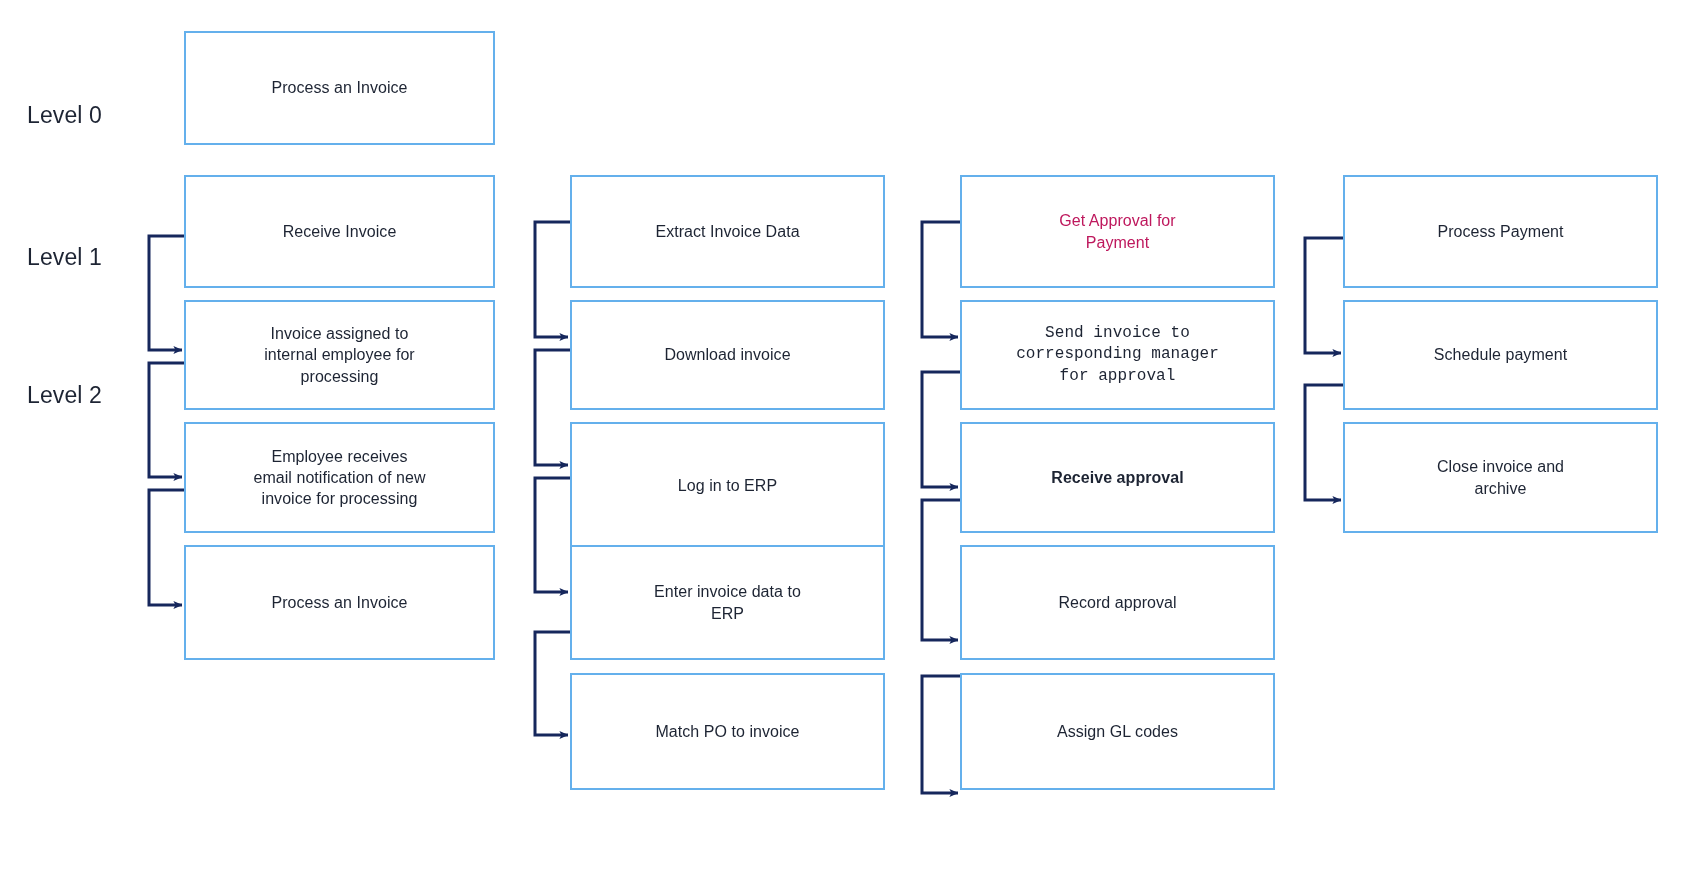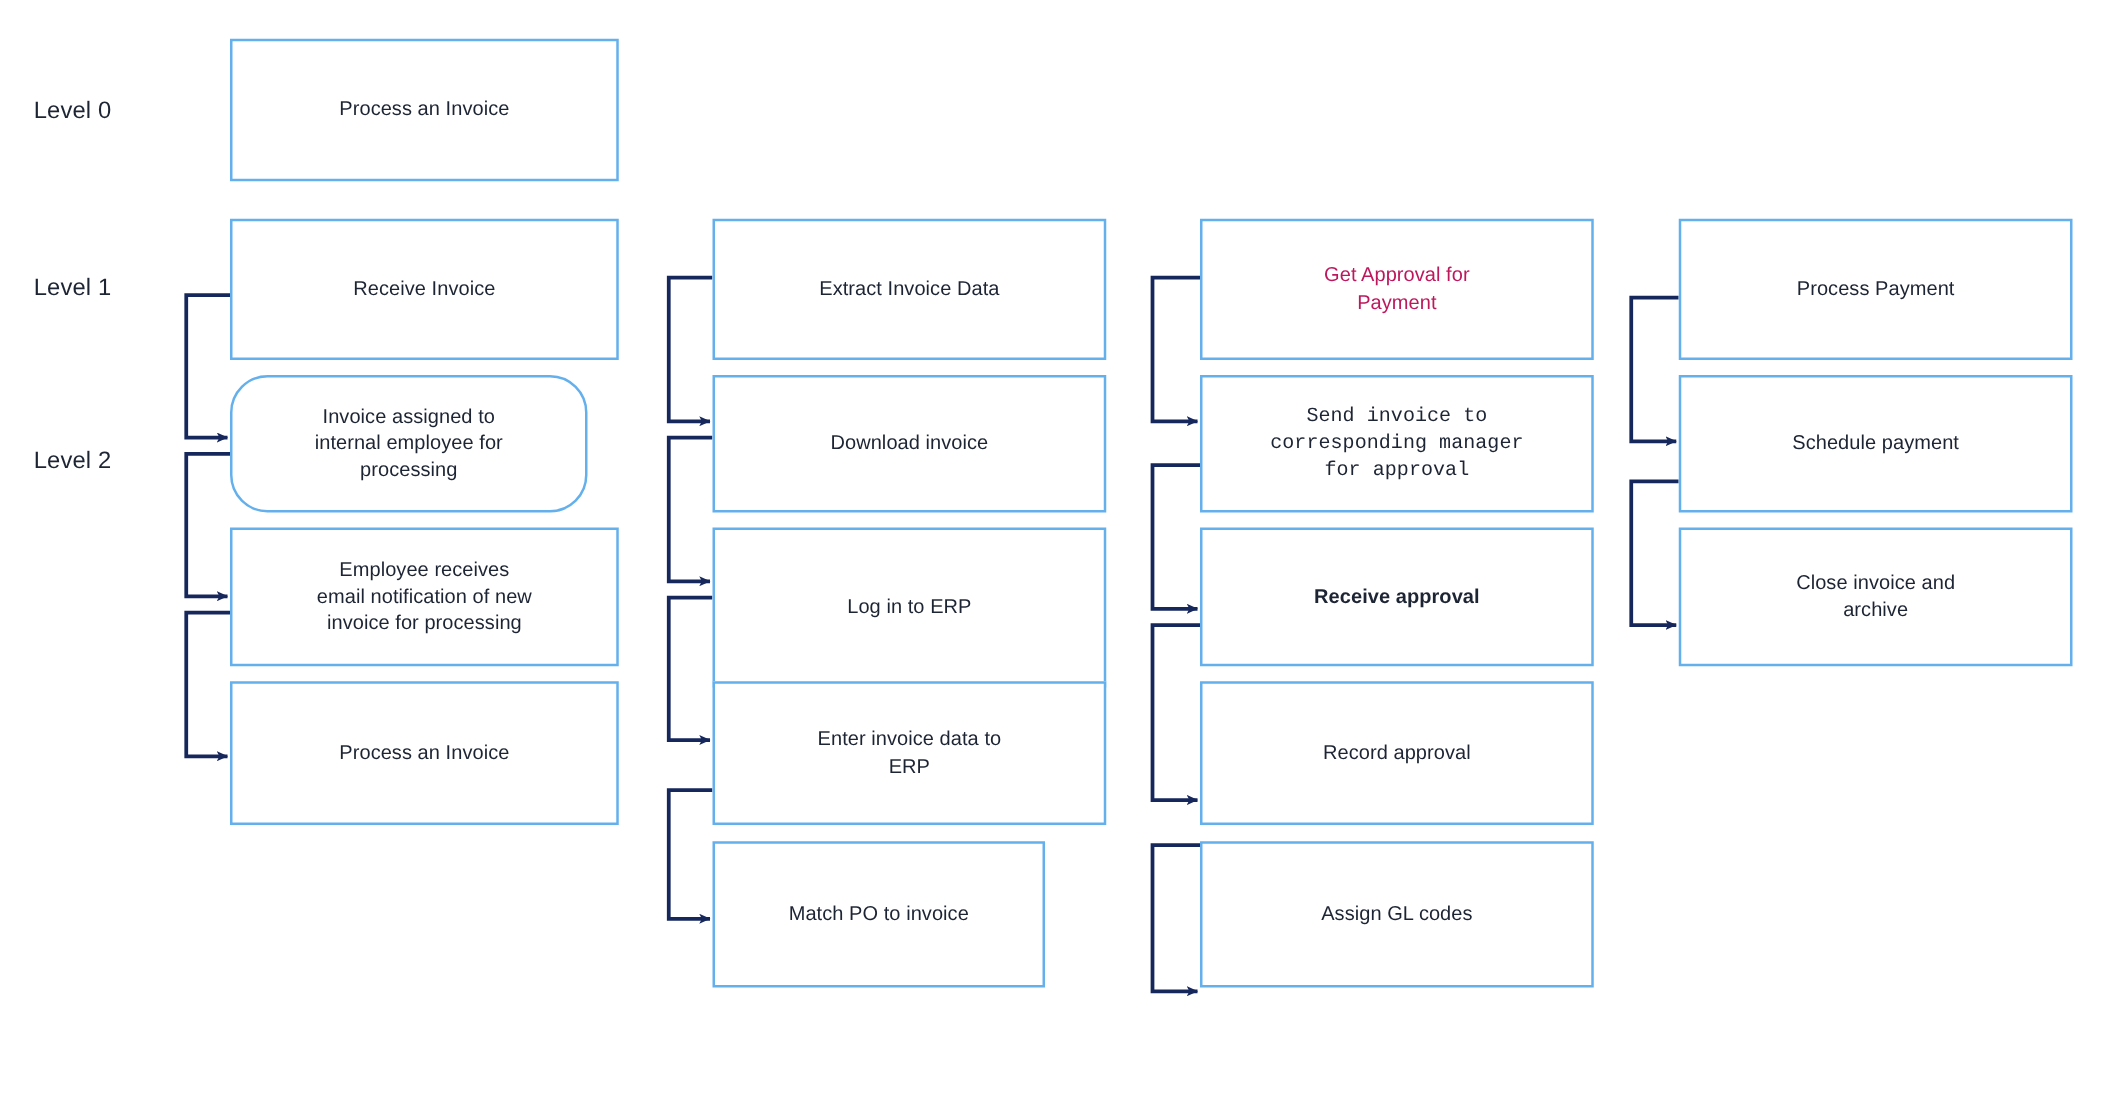--- a/index.html
+++ b/index.html
@@ -14,24 +14,25 @@
   #canvas {
     position: relative;
     width: 1682px;
     height: 884px;
     background: #ffffff;
     overflow: hidden;
   }
   .level-label {
     position: absolute;
     color: #1d2433;
-    font-size: 19px;
+    font-size: 23px;
     line-height: 1.2;
     white-space: nowrap;
     letter-spacing: 0.1px;
+    margin-top: 24px;
   }
   .node-box {
     position: absolute;
     box-sizing: border-box;
     border: 2px solid #64b0ec;
     background: #ffffff;
     display: flex;
     align-items: center;
     justify-content: center;
     padding: 4px 14px;
@@ -85,21 +86,21 @@
       <div class="level-label" style="left: 27px; top: 220px; color: rgb(29, 36, 51);">Level 1</div>
       <div class="level-label" style="left: 27px; top: 358px; color: rgb(29, 36, 51);">Level 2</div>
     </div>
   <div id="node-group">
       <div class="node-box" style="left: 184px; top: 31px; width: 311px; height: 114px; border-color: rgb(100, 176, 236);">
         <span class="node-label" style="color: rgb(29, 36, 51);">Process an Invoice</span>
       </div>
       <div class="node-box" style="left: 184px; top: 175px; width: 311px; height: 113px; border-color: rgb(100, 176, 236);">
         <span class="node-label" style="color: rgb(29, 36, 51);">Receive Invoice</span>
       </div>
-      <div class="node-box" style="left: 184px; top: 300px; width: 286px; height: 110px; border-color: rgb(100, 176, 236); border-radius: 30px;">
+      <div class="node-box" style="left: 184px; top: 300px; width: 311px; height: 110px; border-color: rgb(100, 176, 236);">
         <span class="node-label" style="color: rgb(29, 36, 51);">Invoice assigned to
 internal employee for
 processing</span>
       </div>
       <div class="node-box" style="left: 184px; top: 422px; width: 311px; height: 111px; border-color: rgb(100, 176, 236);">
         <span class="node-label" style="color: rgb(29, 36, 51);">Employee receives
 email notification of new
 invoice for processing</span>
       </div>
       <div class="node-box" style="left: 184px; top: 545px; width: 311px; height: 115px; border-color: rgb(100, 176, 236);">
@@ -111,21 +112,21 @@
       <div class="node-box" style="left: 570px; top: 300px; width: 315px; height: 110px; border-color: rgb(100, 176, 236);">
         <span class="node-label" style="color: rgb(29, 36, 51);">Download invoice</span>
       </div>
       <div class="node-box" style="left: 570px; top: 422px; width: 315px; height: 128px; border-color: rgb(100, 176, 236);">
         <span class="node-label" style="color: rgb(29, 36, 51);">Log in to ERP</span>
       </div>
       <div class="node-box" style="left: 570px; top: 545px; width: 315px; height: 115px; border-color: rgb(100, 176, 236);">
         <span class="node-label" style="color: rgb(29, 36, 51);">Enter invoice data to
 ERP</span>
       </div>
-      <div class="node-box" style="left: 570px; top: 673px; width: 266px; height: 117px; border-color: rgb(100, 176, 236);">
+      <div class="node-box" style="left: 570px; top: 673px; width: 315px; height: 117px; border-color: rgb(100, 176, 236);">
         <span class="node-label" style="color: rgb(29, 36, 51);">Match PO to invoice</span>
       </div>
       <div class="node-box" style="left: 960px; top: 175px; width: 315px; height: 113px; border-color: rgb(100, 176, 236);">
         <span class="node-label" style="color: #be185d;">Get Approval for
 Payment</span>
       </div>
       <div class="node-box" style="left: 960px; top: 300px; width: 315px; height: 110px; border-color: rgb(100, 176, 236);">
         <span class="node-label" style="color: rgb(29, 36, 51); font-family: Liberation Mono, monospace;">Send invoice to
 corresponding manager
 for approval</span>

